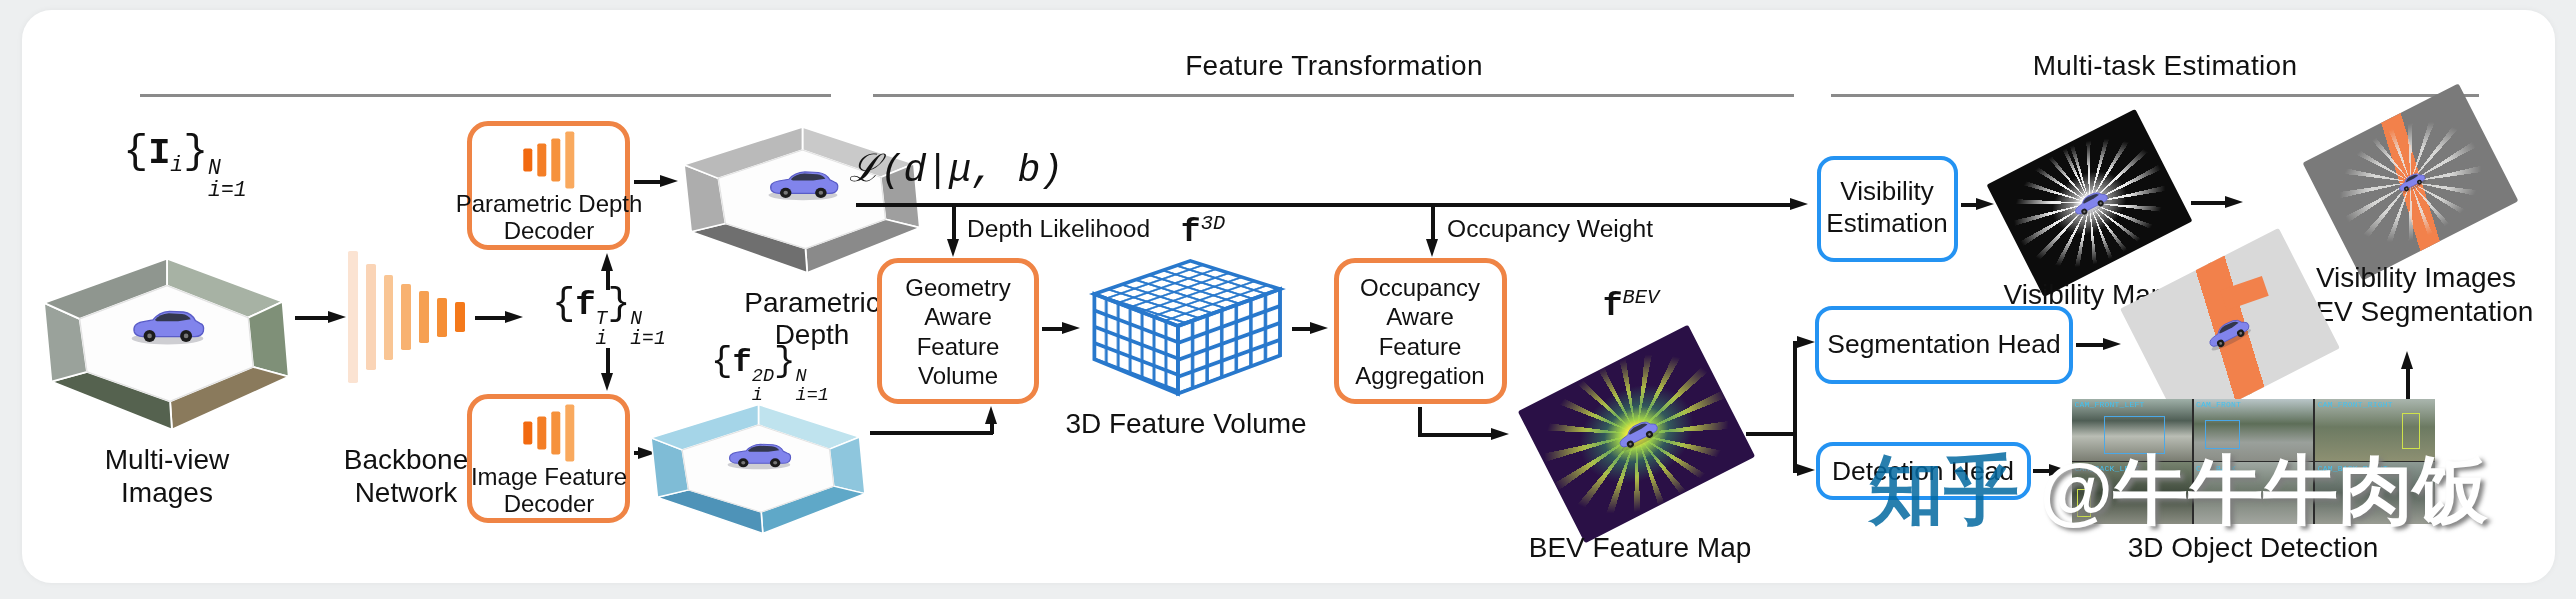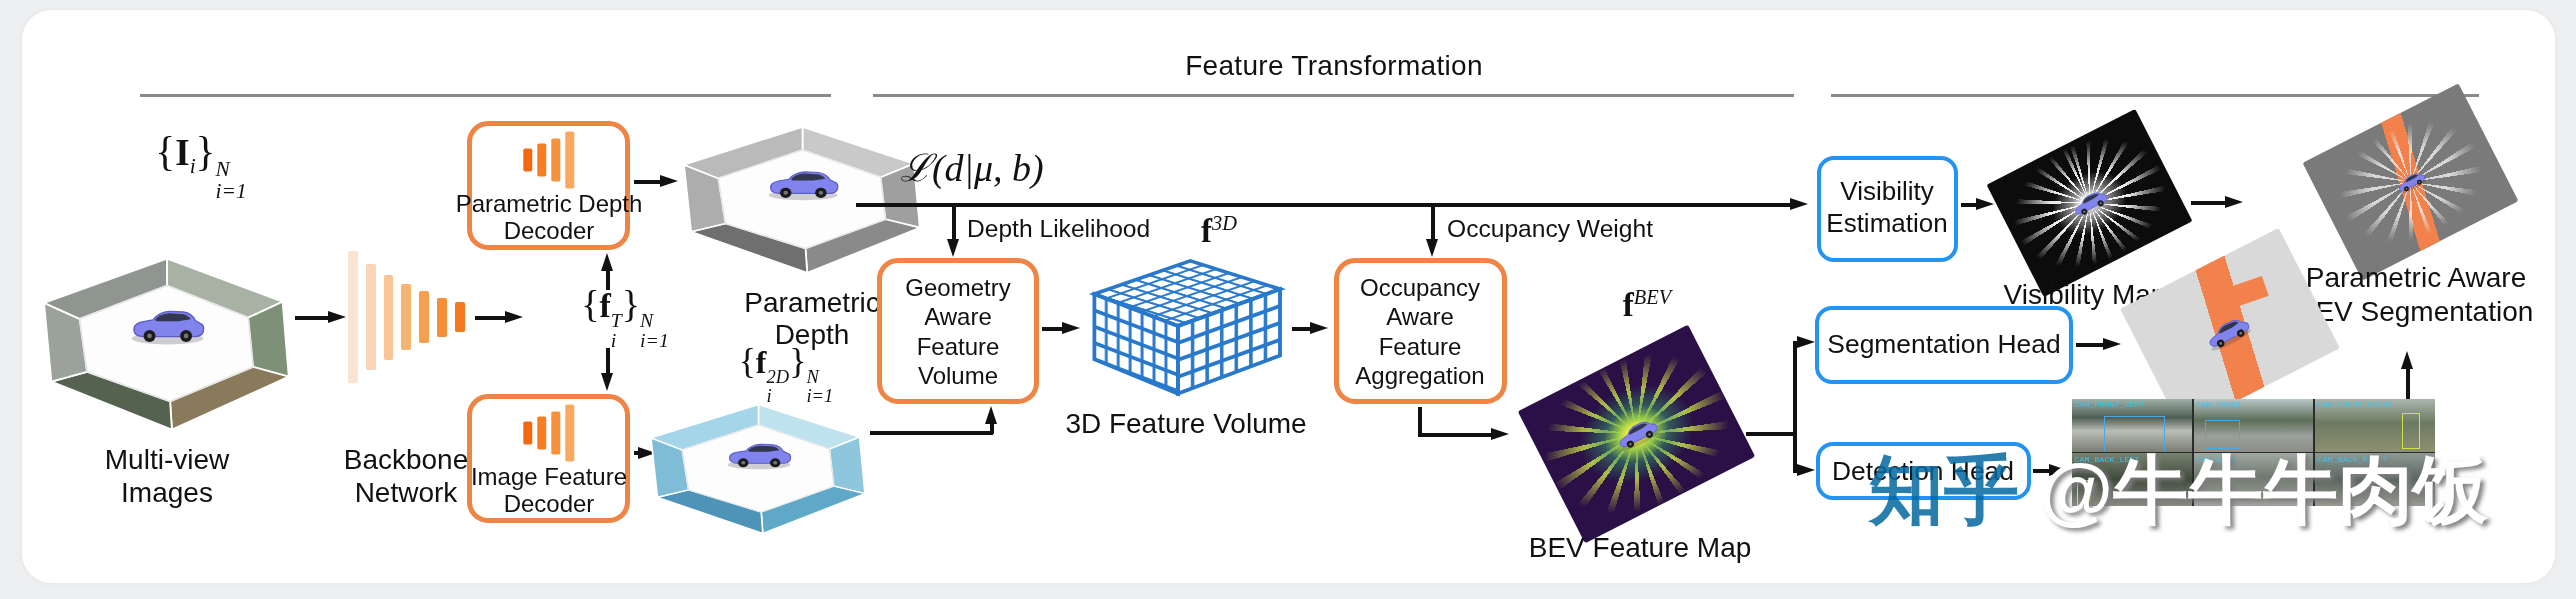--- a/index.html
+++ b/index.html
@@ -16,21 +16,21 @@
   .bbox{position:absolute;background:#fff;border:4.9px solid #2493F2;border-radius:17px;box-sizing:border-box;}
   .ln{position:absolute;background:#111;}
   .ah{position:absolute;width:0;height:0;}
   .ah.r{border-top:6.8px solid transparent;border-bottom:6.8px solid transparent;border-left:18.5px solid #111;}
   .ah.u{border-left:6.8px solid transparent;border-right:6.8px solid transparent;border-bottom:18.5px solid #111;}
   .ah.d{border-left:6.8px solid transparent;border-right:6.8px solid transparent;border-top:18.5px solid #111;}
   .bars{position:absolute;display:flex;align-items:center;gap:8px;transform:translateY(-50%);}
   .bars div{width:9.8px;border-radius:1.8px;}
   .dbars{position:absolute;display:flex;align-items:center;gap:4.9px;transform:translate(-50%,-50%);}
   .dbars div{width:9.2px;border-radius:1.8px;}
-  .math{font-family:Liberation Serif, serif;margin-left:16px;}
+  .math{font-family:Liberation Mono, monospace;}
   .math i{font-style:italic;}
   .mb{font-size:1.12em;}
   .stk{display:inline-flex;flex-direction:column;font-size:.58em;line-height:1.02;vertical-align:-.52em;text-align:left;font-style:italic;}
   .rot{position:absolute;transform:rotate(-27deg);border-radius:2.5px;overflow:visible;}
   .rot .fill,.rot .rays,.rot .core,.rot .road{position:absolute;inset:0;}
   .vismap{background:#0c0c0c;}
   .vismap .rays{inset:-4%;background:repeating-conic-gradient(from 8deg,rgba(255,255,255,.92) 0deg 4deg,rgba(255,255,255,0) 4deg 16deg);
     -webkit-mask:radial-gradient(ellipse at 50% 50%,#000 0 32%,transparent 62%);mask:radial-gradient(ellipse at 50% 50%,#000 0 32%,transparent 62%);}
   .vismap .core{background:radial-gradient(ellipse at 50% 50%,rgba(255,255,255,.97) 0 8%,rgba(255,255,255,.55) 15%,transparent 33%);}
   .bevmap{background:#2a1046;}
@@ -83,20 +83,21 @@
         <circle cx="33" cy="46" r="3.5" fill="#777"></circle>
           <circle cx="88" cy="46" r="3.5" fill="#777"></circle>
       </g>
     </defs>
   </svg>
 
   <div class="card"></div>
 
   
   <div class="ctr hdr" style="left:1334px;top:66px">Feature Transformation</div>
+  <div class="ctr hdr" style="left:2165px;top:66px">Multi-task Estimation</div>
   <div class="divline" style="left:140px;top:94px;width:691px"></div>
   <div class="divline" style="left:873px;top:94px;width:921px"></div>
   <div class="divline" style="left:1831px;top:94px;width:648px"></div>
 
   
   
   <div class="ctr math f60" style="left:185px;top:165px">
     <span class="mb">{</span><b>I</b><sub style="font-size:.58em;font-style:italic">i</sub><span class="mb">}</span><span class="stk">
         <span>N</span>
         <span>i=1</span>
@@ -318,21 +319,21 @@
   <div class="ah r" style="left:2225px;top:196px"></div>
 
   
   <div class="rot visaware" style="left:2323px;top:116px;width:175px;height:132px">
     <div class="road roadthin"></div>
       <div class="rays"></div>
     <svg class="carwrap" style="left:50%;top:50%" width="32" height="16" viewBox="0 0 120 60">
         <use href="#car"></use>
       </svg>
   </div>
-  <div class="ctr f46" style="left:2416px;top:278px">Parametric Aware</div>
+  <div class="ctr f46" style="left:2416px;top:278px">Visibility Images</div>
   <div class="ctr f46" style="left:2415px;top:312px">BEV Segmentation</div>
 
   
   <div class="bbox" style="left:1815px;top:306px;width:258px;height:78px"></div>
   <div class="ctr f43" style="left:1944px;top:344px">Segmentation Head</div>
   <div class="ln" style="left:2076px;top:343px;width:28px;height:3.7px"></div>
   <div class="ah r" style="left:2103px;top:338px"></div>
 
   
   <div class="rot bevseg" style="left:2141px;top:261px;width:178px;height:135px">
@@ -349,21 +350,21 @@
   <div class="ln" style="left:2406px;top:368px;width:3.7px;height:38px"></div>
   <div class="ah u" style="left:2401px;top:351px"></div>
 
   
   <div class="bbox" style="left:1816px;top:442px;width:215px;height:58px"></div>
   <div class="ctr f43" style="left:1923px;top:471px">Detection Head</div>
   <div class="ln" style="left:2033px;top:469px;width:17px;height:3.7px"></div>
   <div class="ah r" style="left:2049px;top:464px"></div>
 
   
-  <div class="detgrid" style="left:2072px;top:399px;width:363px;height:107px">
+  <div class="detgrid" style="left:2072px;top:399px;width:363px;height:125px">
     <div class="cell" style="background:linear-gradient(180deg,#9fb0a8,#4f5e55 35%,#b9bdb4 60%,#7a7d72)">
       <span class="camtag">CAM_FRONT_LEFT</span>
       <div class="dbox" style="left:32px;top:17px;width:59px;height:36px"></div>
     </div>
     <div class="cell" style="background:linear-gradient(180deg,#b9c6c8,#5d6e58 40%,#9aa09b 70%,#8b8e87)">
       <span class="camtag">CAM_FRONT</span>
       <div class="dbox" style="left:11px;top:21px;width:33px;height:27px"></div>
     </div>
     <div class="cell" style="background:linear-gradient(180deg,#aab6ae,#6c7a62 45%,#8d9072)">
       <span class="camtag">CAM_FRONT_RIGHT</span>
@@ -373,20 +374,21 @@
       <span class="camtag">CAM_BACK_LEFT</span>
       <div class="ybox" style="left:4.9px;top:27px;width:12.3px;height:26px"></div>
     </div>
     <div class="cell" style="background:linear-gradient(180deg,#9fa8a2,#6f7a6e 45%,#a3a6a0)">
       <span class="camtag">CAM_BACK</span>
     </div>
     <div class="cell" style="background:linear-gradient(180deg,#8d9a94,#5a665e 50%,#999c93)">
       <span class="camtag">CAM_BACK_RIGHT</span>
     </div>
   </div>
+  <div class="ctr f46" style="left:2253px;top:548px">3D Object Detection</div>
 
   
   <div class="wm" style="left:1869px;top:491px">
     <span class="site">知乎</span>
     <span class="handle">@牛牛牛肉饭</span>
   </div>
 
 </div>
 
 

